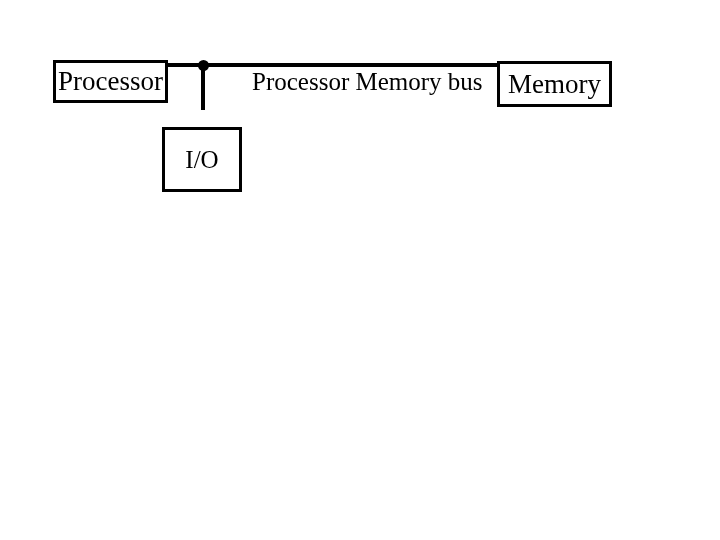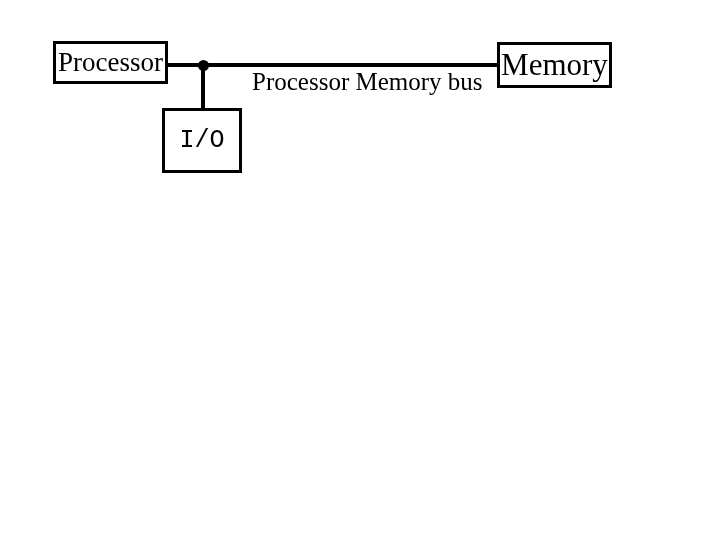--- a/index.html
+++ b/index.html
@@ -21,44 +21,44 @@
   .node {
     position: absolute;
     box-sizing: border-box;
     border: 3px solid #000000;
     background: #ffffff;
     display: flex;
     align-items: center;
     justify-content: center;
     text-align: center;
     z-index: 2;
+    margin-top: 19px;
   }
   .node-processor {
     left: 53px;
     top: 41px;
     width: 115px;
     height: 43px;
     font-size: 27px;
   }
   .node-memory {
     left: 497px;
     top: 42px;
     width: 115px;
     height: 46px;
-    font-size: 31px;
+    font-size: 27px;
   }
   .node-io {
     left: 162px;
     top: 108px;
     width: 80px;
     height: 65px;
     font-size: 25px;
     line-height: 30px;
     flex-direction: row;
-    font-family: Liberation Mono, monospace;
   }
   .bus-line {
     position: absolute;
     left: 166px;
     top: 63px;
     width: 332px;
     height: 4px;
     background: #000000;
     z-index: 1;
   }

